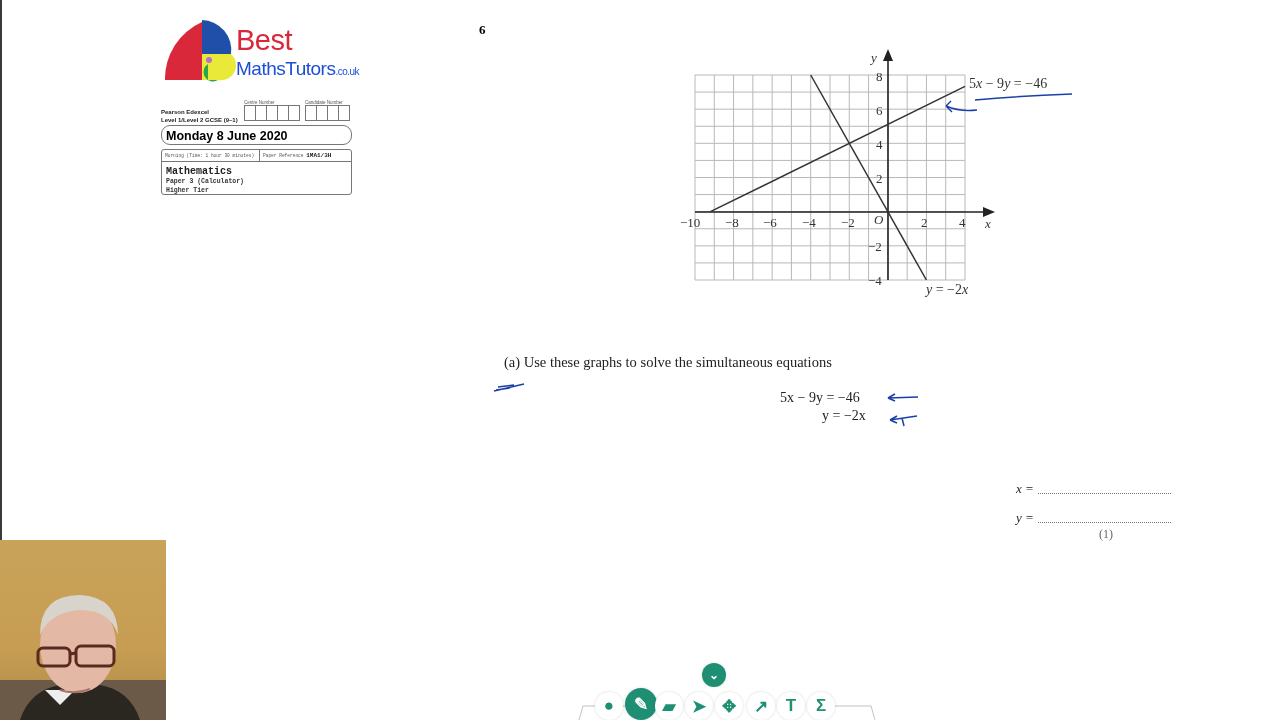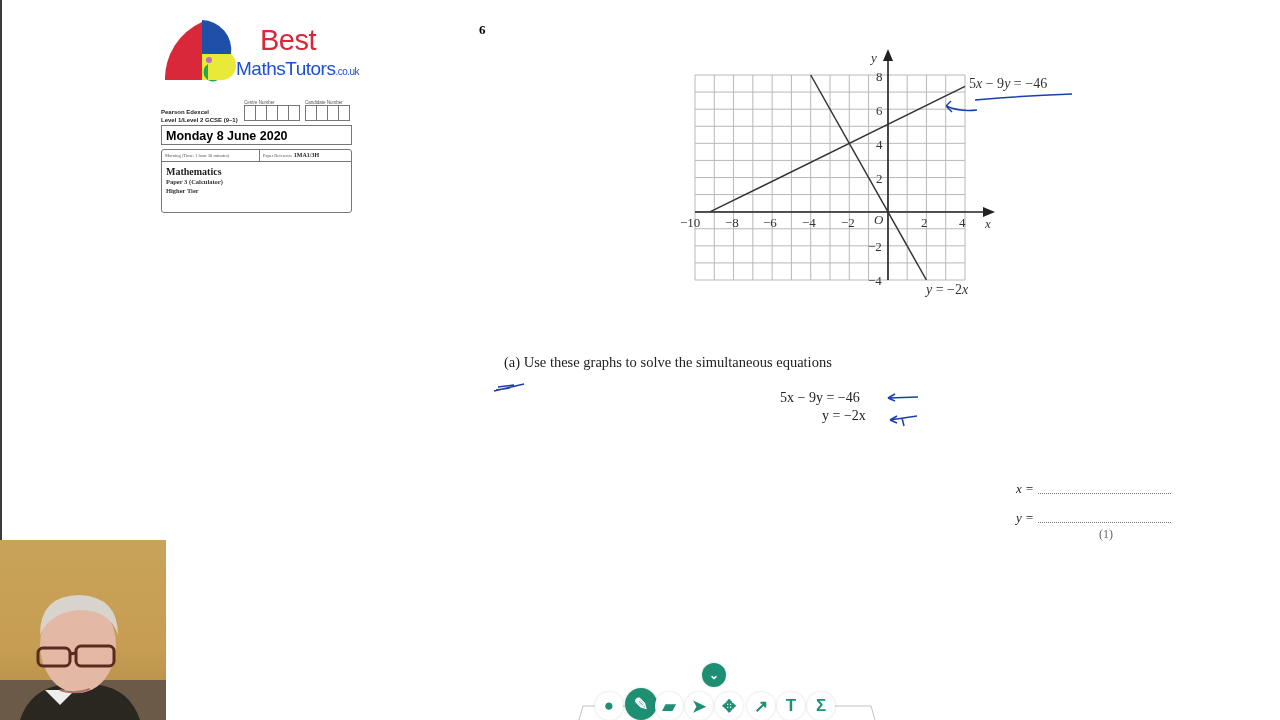--- a/index.html
+++ b/index.html
@@ -2,32 +2,32 @@
 <html><head>
 <meta charset="utf-8">
 <style>
   html, body { margin:0; padding:0; }
   body { width:1280px; height:720px; background:#ffffff; position:relative; overflow:hidden; font-family:"Liberation Serif", serif; }
   .abs { position:absolute; }
   .left-border { left:0; top:0; width:2px; height:720px; background:#3a3a3a; }
 
   
   .logo { left:165px; top:18px; width:200px; height:66px; }
-  .logo-best { left:236px; top:24px; font-family:"Liberation Sans", sans-serif; font-size:29px; color:#d8283a; letter-spacing:-0.5px;margin-left:24px; }
+  .logo-best { left:236px; top:24px; font-family:"Liberation Sans", sans-serif; font-size:29px; color:#d8283a; letter-spacing:-0.5px; }
   .logo-tutors { left:236px; top:58px; font-family:"Liberation Sans", sans-serif; font-size:19px; color:#1d4ed8; letter-spacing:-0.5px; }
   .logo-tutors small { font-size:10px; }
 
   
   .hdr { font-family:"Liberation Sans", sans-serif; color:#222; }
   .hdr-board { left:161px; top:108px; font-size:6px; font-weight:bold; line-height:8px; }
   .box-label { font-size:4.5px; color:#555; font-family:"Liberation Sans", sans-serif; }
   .boxes { display:flex; }
   .boxes div { width:10px; height:14px; border:1px solid #777; margin-right:-1px; }
-  .date-box { left:161px; top:125px; width:191px; height:20px; border:1px solid #777; border-radius:0; font-family:"Liberation Sans", sans-serif; font-weight:bold; font-size:12.5px; line-height:20px; padding-left:4px; box-sizing:border-box; }
-  .info-box { left:161px; top:149px; width:191px; height:64px; border:1px solid #777; border-radius:3px; box-sizing:border-box; font-family:Liberation Serif, serif; }
+  .date-box { left:161px; top:125px; width:191px; height:20px; border:1px solid #777; border-radius:9px; font-family:"Liberation Sans", sans-serif; font-weight:bold; font-size:12.5px; line-height:20px; padding-left:4px; box-sizing:border-box; }
+  .info-box { left:161px; top:149px; width:191px; height:46px; border:1px solid #777; border-radius:3px; box-sizing:border-box; font-family:Liberation Mono, monospace; }
   .info-row { height:11px; border-bottom:1px solid #777; display:flex; font-size:4.5px; line-height:11px; color:#555; }
   .info-row .c1 { width:94px; border-right:1px solid #777; padding-left:3px; }
   .info-row .c2 { padding-left:3px; }
   .info-row .c2 b { color:#222; font-size:6px; }
   .subj { font-weight:bold; font-size:10px; padding:4px 0 0 4px; color:#222; }
   .paper { font-weight:bold; font-size:6.5px; padding-left:4px; color:#333; line-height:9px; }
 
   .qnum { left:479px; top:22px; font-size:13px; font-weight:bold; }
 
   .graph { left:660px; top:40px; width:440px; height:270px; }

